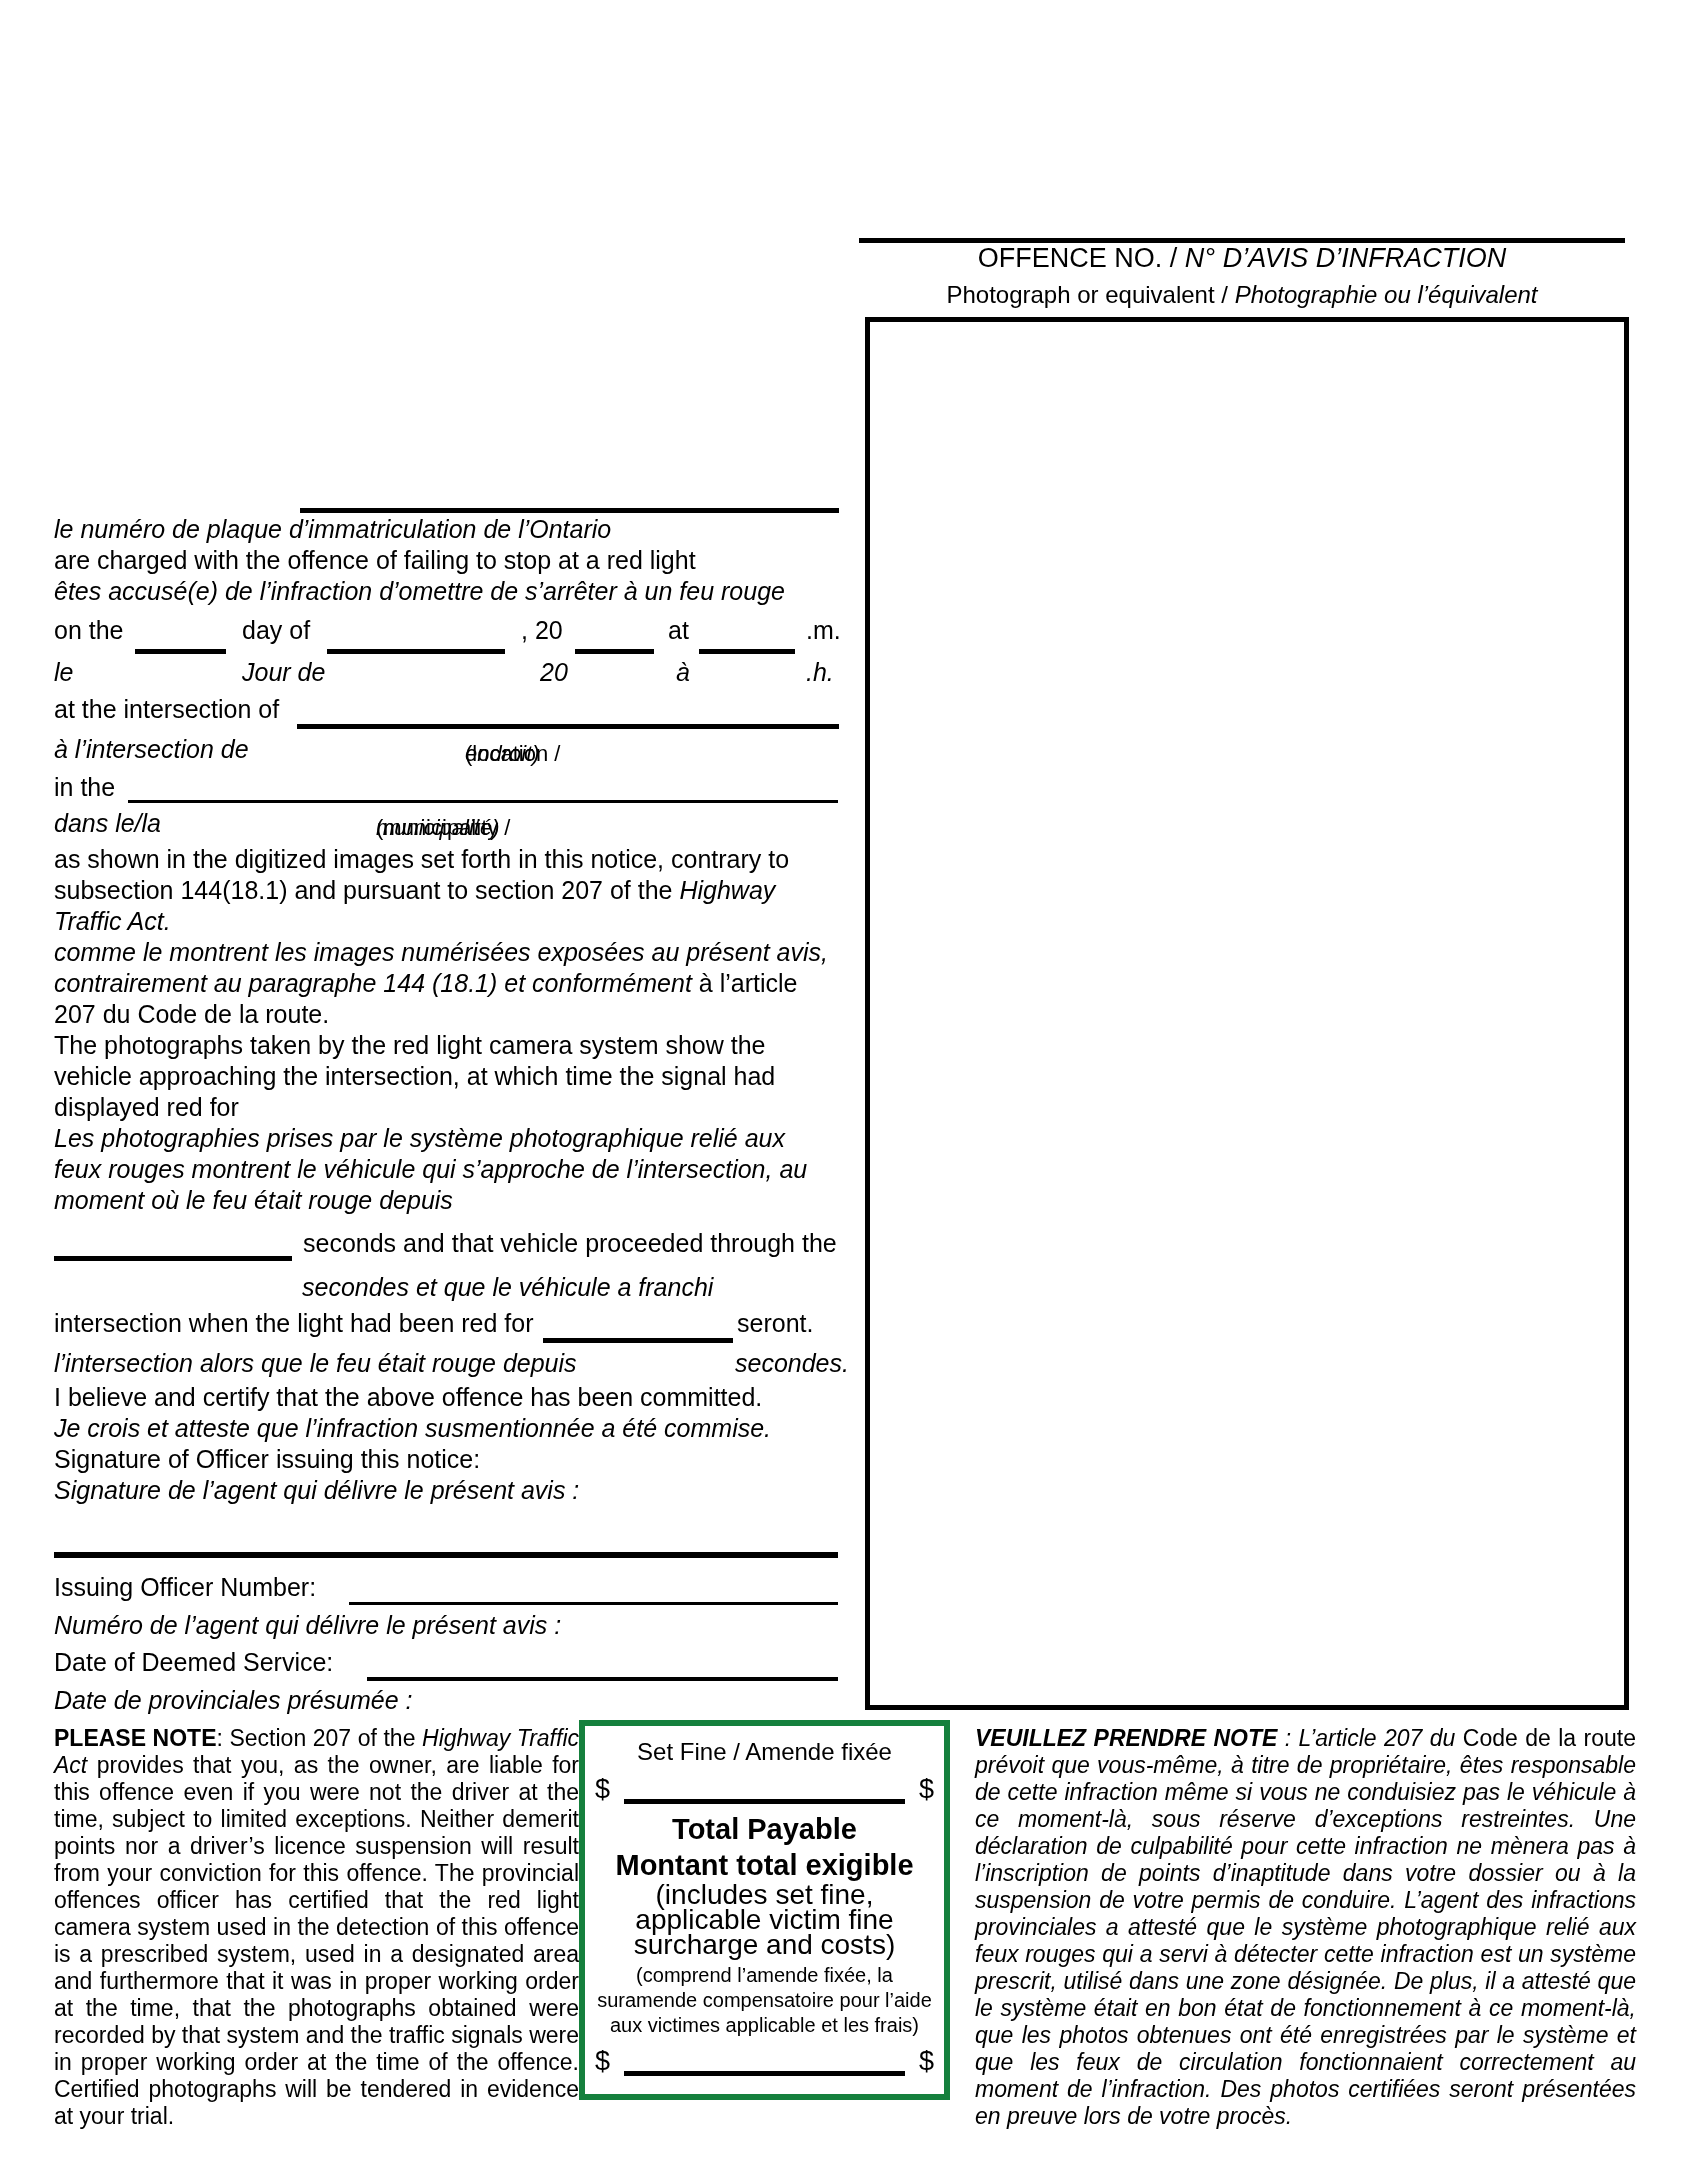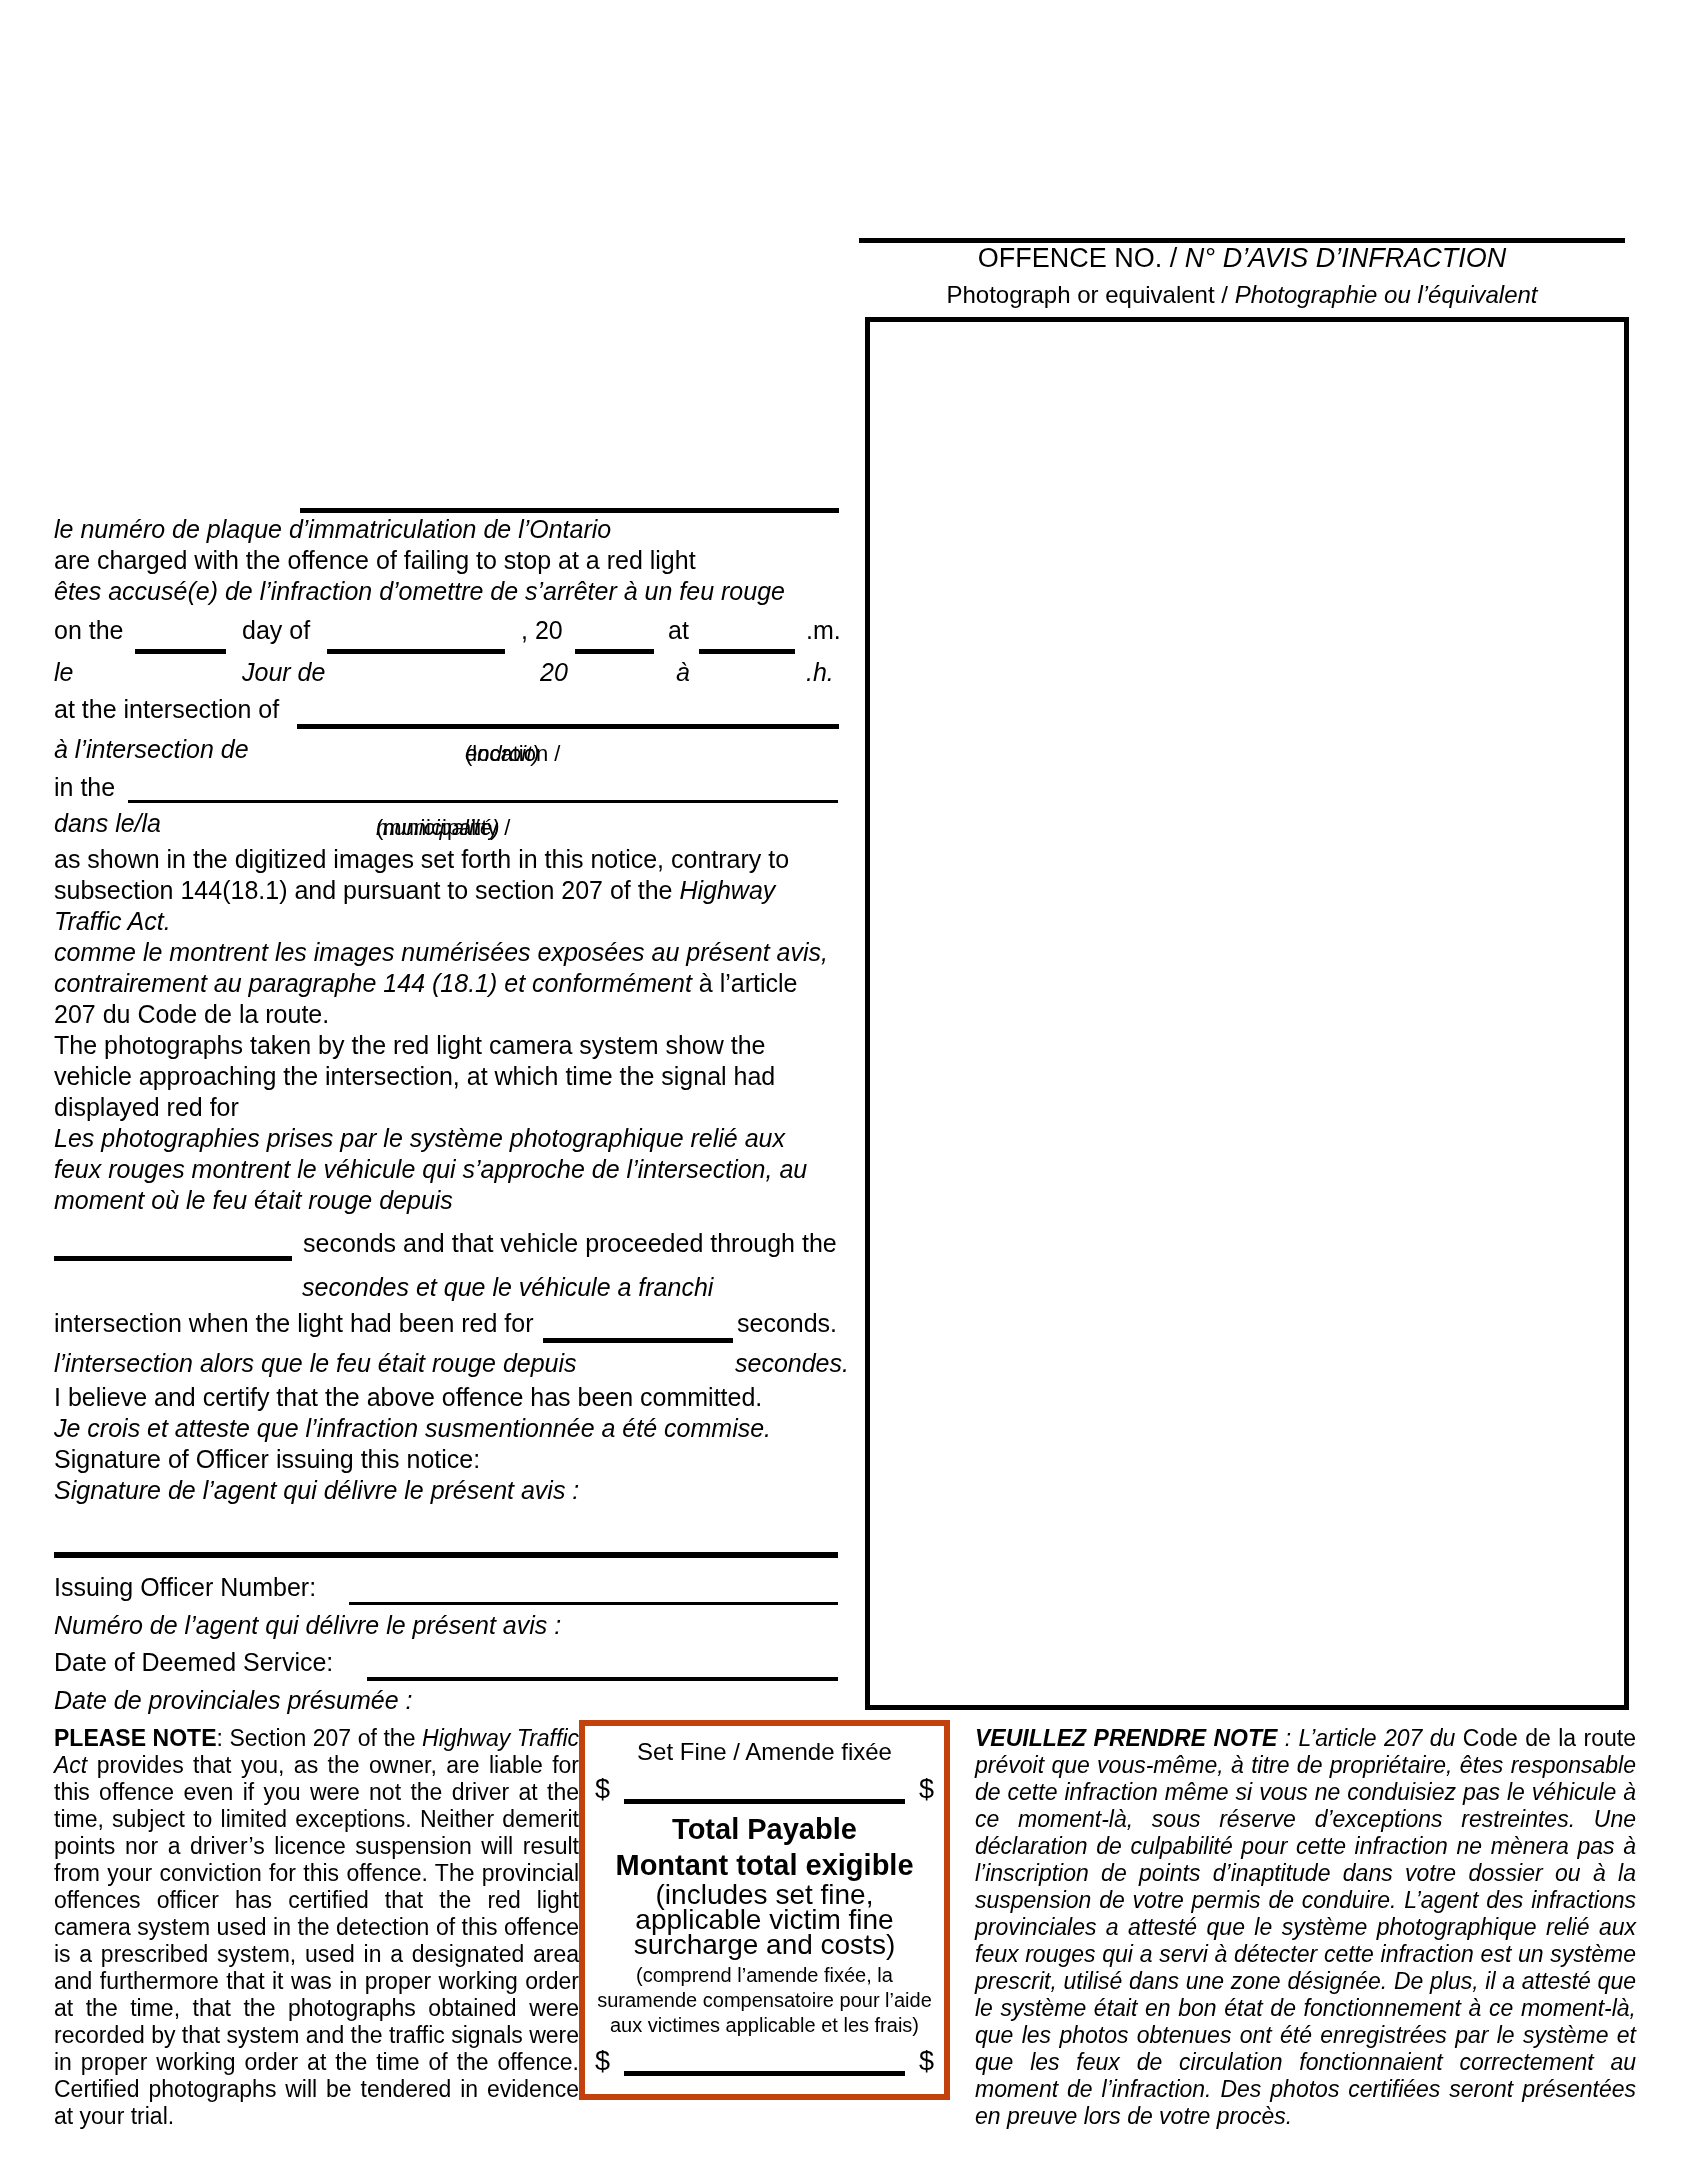--- a/index.html
+++ b/index.html
@@ -40,21 +40,21 @@
   .redfr-row { height:34px; }
   .sig-rule { height:6px; background:#000; margin-top:46px; }
   .off-row { height:38px; margin-top:14px; }
   .srv-row { height:38px; margin-top:6px; }
 
   
   .please-note { position:absolute; left:54px; top:1725px; width:525px; font-size:23px; line-height:27px; text-align:justify; }
   .veuillez { position:absolute; left:975px; top:1725px; width:661px; font-size:23px; line-height:27px; text-align:justify; font-style:italic; }
   .veuillez .up { font-style:normal; }
 
-  .setfine-box { position:absolute; left:579px; top:1720px; width:371px; height:380px; border:6px solid #c2410c; background:#fff; padding:8px 10px; text-align:center; }
+  .setfine-box { position:absolute; left:579px; top:1720px; width:371px; height:380px; border:6px solid #15803d; background:#fff; padding:8px 10px; text-align:center; }
   .setfine-box .sf-title { font-size:24px; margin-top:4px; }
   .dollar-row { display:flex; align-items:flex-end; margin-top:8px; }
   .dollar-row .ds { font-size:27px; line-height:30px; }
   .dollar-row .dline { flex:1; height:30px; border-bottom:5px solid #000; margin:0 14px; }
   .sf-total { font-size:29px; font-weight:bold; margin-top:8px; line-height:34px; }
   .sf-total2 { font-size:29px; font-weight:bold; margin-top:2px; line-height:34px; }
   .sf-inc { font-size:28px; line-height:25px; margin-top:0; }
   .sf-inc2 { font-size:20px; line-height:25px; margin-top:6px; }
 </style>
 </head>
@@ -129,21 +129,21 @@
       <div class="bline" style="left:0; width:238px; top:28px; height:5px;"></div>
       <span style="left:249px;">seconds and that vehicle proceeded through the</span>
     </div>
     <div class="row secfr-row">
       <span class="it" style="left:248px;">secondes et que le véhicule a franchi</span>
     </div>
 
     <div class="row red-row">
       <span style="left:0;">intersection when the light had been red for</span>
       <div class="bline" style="left:489px; width:190px; top:30px; height:5px;"></div>
-      <span style="left:683px;">seconds.</span>
+      <span style="left:683px;">seront.</span>
     </div>
     <div class="row redfr-row">
       <span class="it" style="left:0;">l’intersection alors que le feu était rouge depuis</span>
       <span class="it" style="left:681px;">secondes.</span>
     </div>
 
     <p class="gap4">I believe and certify that the above offence has been committed.</p>
     <p class="it gap6">Je crois et atteste que l’infraction susmentionnée a été commise.</p>
     <p class="gap6">Signature of Officer issuing this notice:</p>
     <p class="it gap6">Signature de l’agent qui délivre le présent avis :</p>

